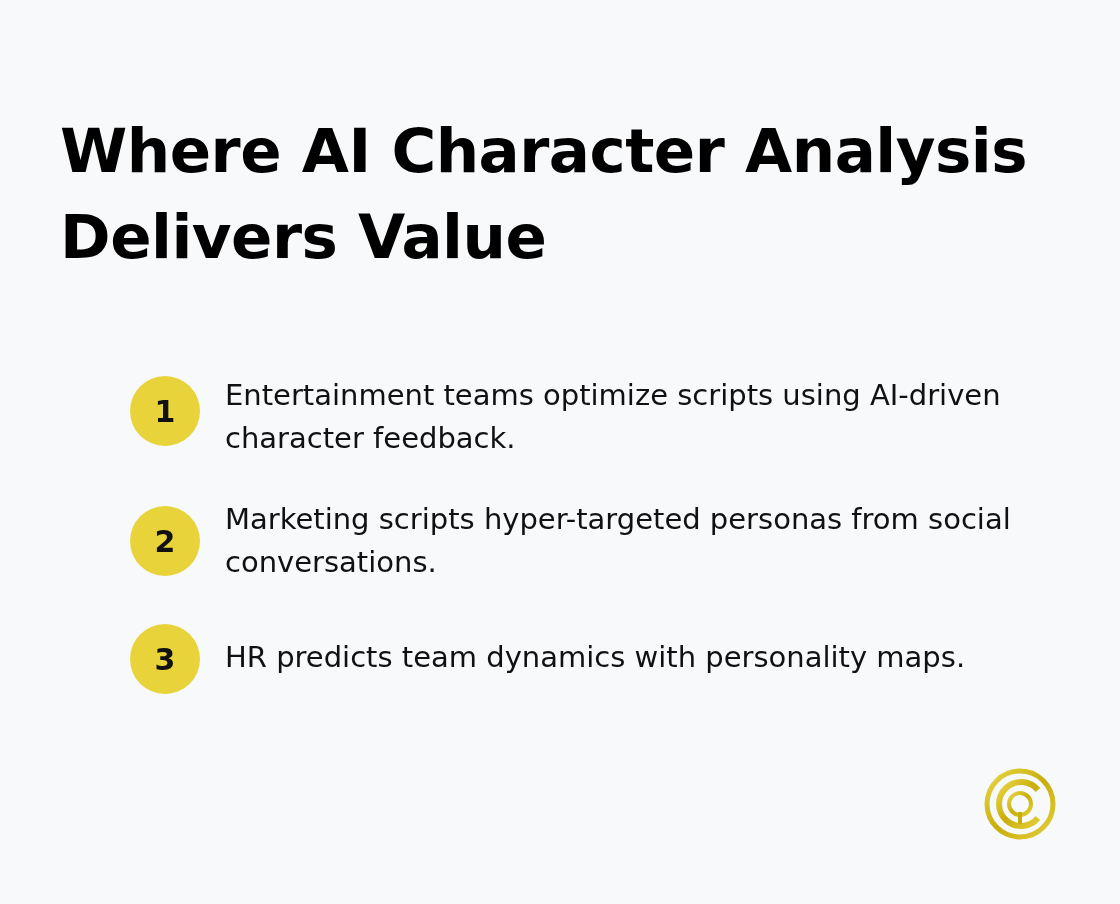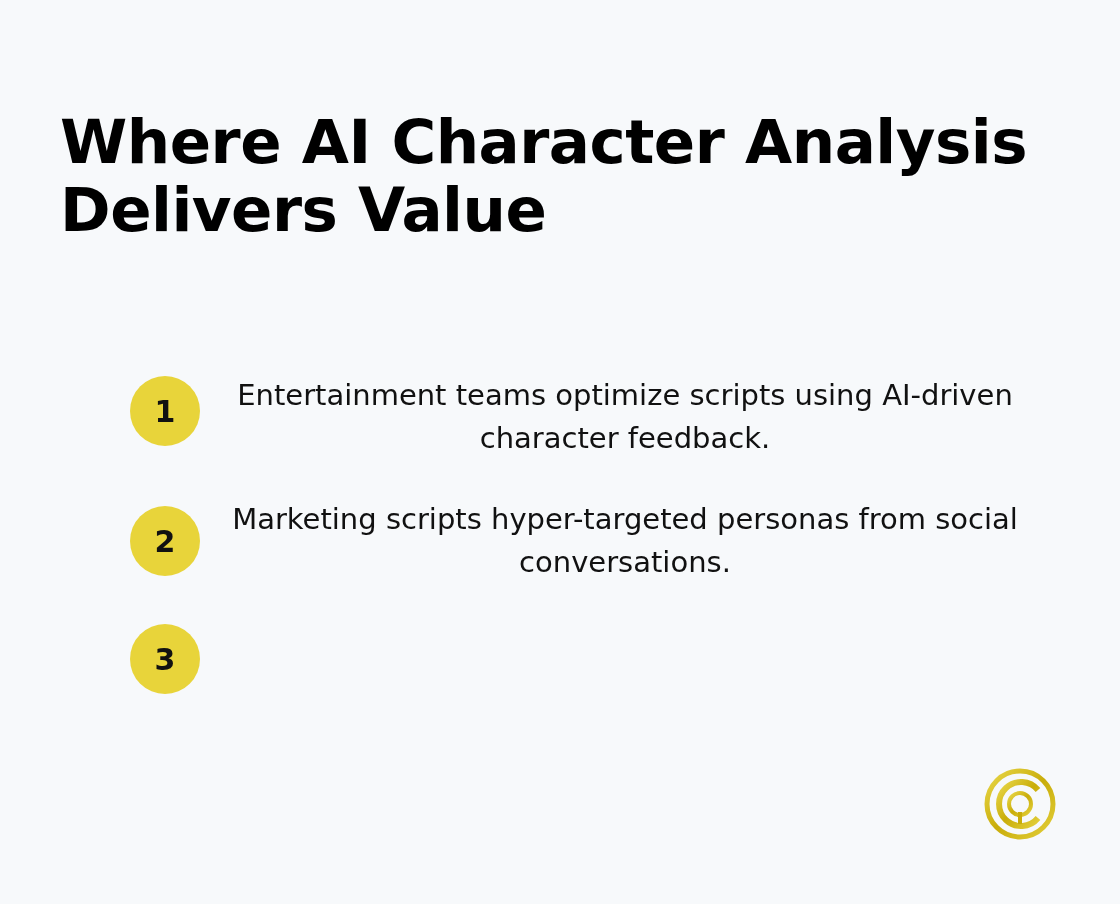--- a/index.html
+++ b/index.html
@@ -6,56 +6,57 @@
   body {
     width: 1120px; height: 904px;
     background: #f7f9fb;
     font-family: "DejaVu Sans", "Liberation Sans", sans-serif;
     position: relative; overflow: hidden;
     color: #000;
   }
   .title {
     position: absolute; left: 60px; top: 108px;
     width: 1000px;
-    font-size: 61px; font-weight: bold; line-height: 68px;
+    font-size: 61px; font-weight: bold; line-height: 86px;
     letter-spacing: -0.5px;
     margin: 0;
   }
   .list { position: absolute; left: 130px; top: 370px; width: 930px; }
   .item { position: absolute; left: 0; display: flex; align-items: flex-start; }
   .badge {
     width: 70px; height: 70px; border-radius: 50%;
     background: #e8d43a;
     display: flex; align-items: center; justify-content: center;
     font-size: 30px; font-weight: bold; color: #111;
     flex: 0 0 auto;
   }
   .text {
-    margin-left: 15px;
+    margin-left: 25px;
     font-size: 29px; line-height: 43px;
-    width: 820px; color: #111; text-align: center;
+    width: 820px; color: #111;
   }
   .logo { position: absolute; left: 980px; top: 768px; width: 80px; height: 72px; }
 </style>
 </head>
 <body>
 
 <h1 class="title">Where AI Character Analysis Delivers Value</h1>
 
 <div class="list">
   <div class="item" style="top:6px;">
     <div class="badge">1</div>
     <div class="text" style="margin-top:-2px;">Entertainment teams optimize scripts using AI-driven character feedback.</div>
   </div>
   <div class="item" style="top:136px;">
     <div class="badge">2</div>
     <div class="text" style="margin-top:-8px;">Marketing scripts hyper-targeted personas from social conversations.</div>
   </div>
   <div class="item" style="top:254px;">
     <div class="badge">3</div>
+    <div class="text" style="margin-top:12px;">HR predicts team dynamics with personality maps.</div>
   </div>
 </div>
 
 <div class="logo">
   <svg width="80" height="72" viewBox="0 0 80 72">
     <defs>
       <linearGradient id="g" x1="0" y1="0" x2="1" y2="1">
         <stop offset="0" stop-color="#e9d84a"></stop>
         <stop offset="0.5" stop-color="#c9ad0a"></stop>
         <stop offset="1" stop-color="#e3cf3a"></stop>

